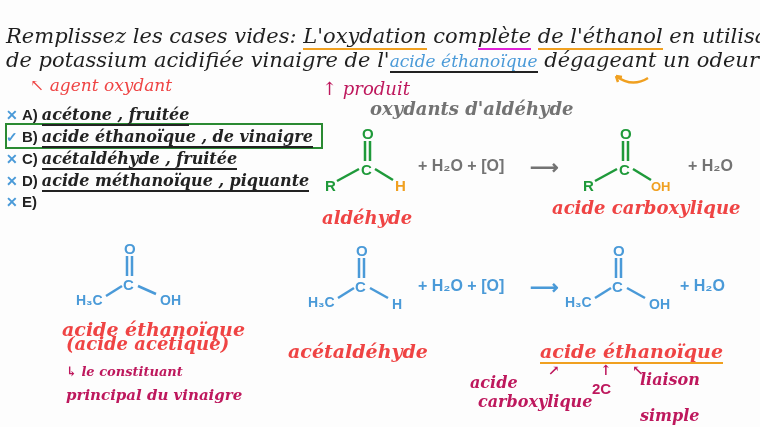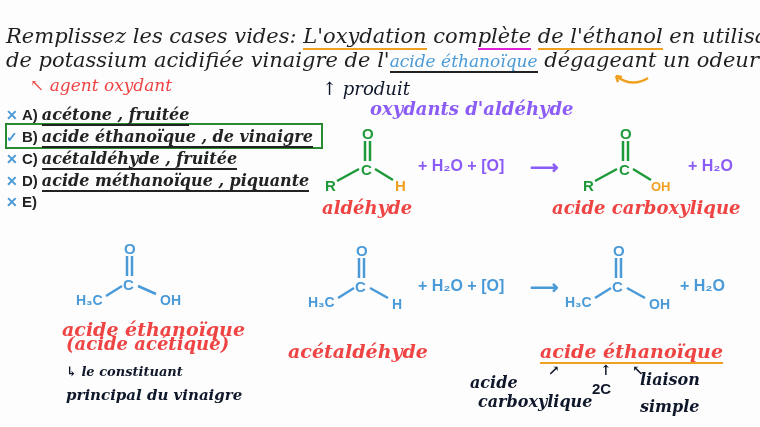--- a/index.html
+++ b/index.html
@@ -3,23 +3,23 @@
 <meta charset="utf-8">
 <style>
   html, body { margin: 0; padding: 0; }
   body {
     width: 760px; height: 427px; overflow: hidden; background: #fdfdfd;
     font-family: "DejaVu Serif", serif; position: relative;
   }
   .hw { position: absolute; white-space: nowrap; font-style: italic; line-height: 1; }
   .black { color: #1f1f1f; }
   .blue { color: #4a9ad8; }
-  .orange { color: #0f172a; }
+  .orange { color: #be185d; }
   .magenta { color: #ef4444; }
-  .green { color: #8b5cf6; }
+  .green { color: #737373; }
   .u-orange { border-bottom: 2px solid #f0a020; }
   .u-magenta { border-bottom: 2px solid #e020d8; }
   .u-black { border-bottom: 2px solid #222; }
 
   .q1 { left: 6px; top: 26px; font-size: 21px; }
   .q2 { left: 6px; top: 50px; font-size: 21px; }
 
   .label-agent { left: 30px; top: 77px; font-size: 17px; }
   .label-produit { left: 322px; top: 80px; font-size: 18px; }
   .label-ox { left: 370px; top: 100px; font-size: 18px; font-weight: bold; }
@@ -85,21 +85,21 @@
     <line x1="40" y1="16" x2="40" y2="36" stroke="#1f9a3a" stroke-width="2.5"></line>
     <line x1="45" y1="16" x2="45" y2="36" stroke="#1f9a3a" stroke-width="2.5"></line>
     <line x1="12" y1="56" x2="34" y2="44" stroke="#1f9a3a" stroke-width="2.5"></line>
     <line x1="50" y1="44" x2="68" y2="55" stroke="#1f9a3a" stroke-width="2.5"></line>
   </svg>
   <span class="lbl" style="left:37px;top:0">O</span>
   <span class="lbl" style="left:36px;top:36px">C</span>
   <span class="lbl" style="left:0;top:52px">R</span>
   <span class="lbl" style="left:70px;top:52px;color:#f0a020">H</span>
 </div>
-<div class="name magenta" style="left:322px;top:197px;font-size:18px">aldéhyde</div>
+<div class="name magenta" style="left:322px;top:207px;font-size:18px">aldéhyde</div>
 <div class="eq green" style="left:418px;top:157px">+ H₂O + [O]</div>
 <div class="eq green" style="left:530px;top:155px;font-size:20px">⟶</div>
 
 <div class="chem" style="left:583px;top:125px;width:100px;height:70px;color:#1f9a3a">
   <svg width="100" height="70">
     <line x1="40" y1="16" x2="40" y2="36" stroke="#1f9a3a" stroke-width="2.5"></line>
     <line x1="45" y1="16" x2="45" y2="36" stroke="#1f9a3a" stroke-width="2.5"></line>
     <line x1="12" y1="56" x2="34" y2="44" stroke="#1f9a3a" stroke-width="2.5"></line>
     <line x1="50" y1="44" x2="68" y2="55" stroke="#1f9a3a" stroke-width="2.5"></line>
   </svg>
@@ -159,13 +159,13 @@
 <div class="eq blue" style="left:680px;top:277px">+  H₂O</div>
 
 <div class="name magenta" style="left:540px;top:340px;font-size:19px;border-bottom:2px solid #f0a020">acide éthanoïque</div>
 <div class="name orange" style="left:470px;top:373px;font-size:16px">acide</div>
 <div class="name orange" style="left:478px;top:392px;font-size:16px">carboxylique</div>
 <div class="name orange" style="left:548px;top:362px;font-size:14px;font-style:normal">↗</div>
 <div class="name orange" style="left:600px;top:362px;font-size:14px;font-style:normal">↑</div>
 <div class="name orange" style="left:632px;top:362px;font-size:14px;font-style:normal">↖</div>
 <div class="name orange" style="left:592px;top:380px;font-size:15px;font-style:normal;font-family:'Liberation Sans',sans-serif">2C</div>
 <div class="name orange" style="left:640px;top:370px;font-size:16px">liaison</div>
-<div class="name orange" style="left:640px;top:397px;font-size:16px">simple</div>
+<div class="name orange" style="left:640px;top:406px;font-size:16px">simple</div>
 
 </body></html>

